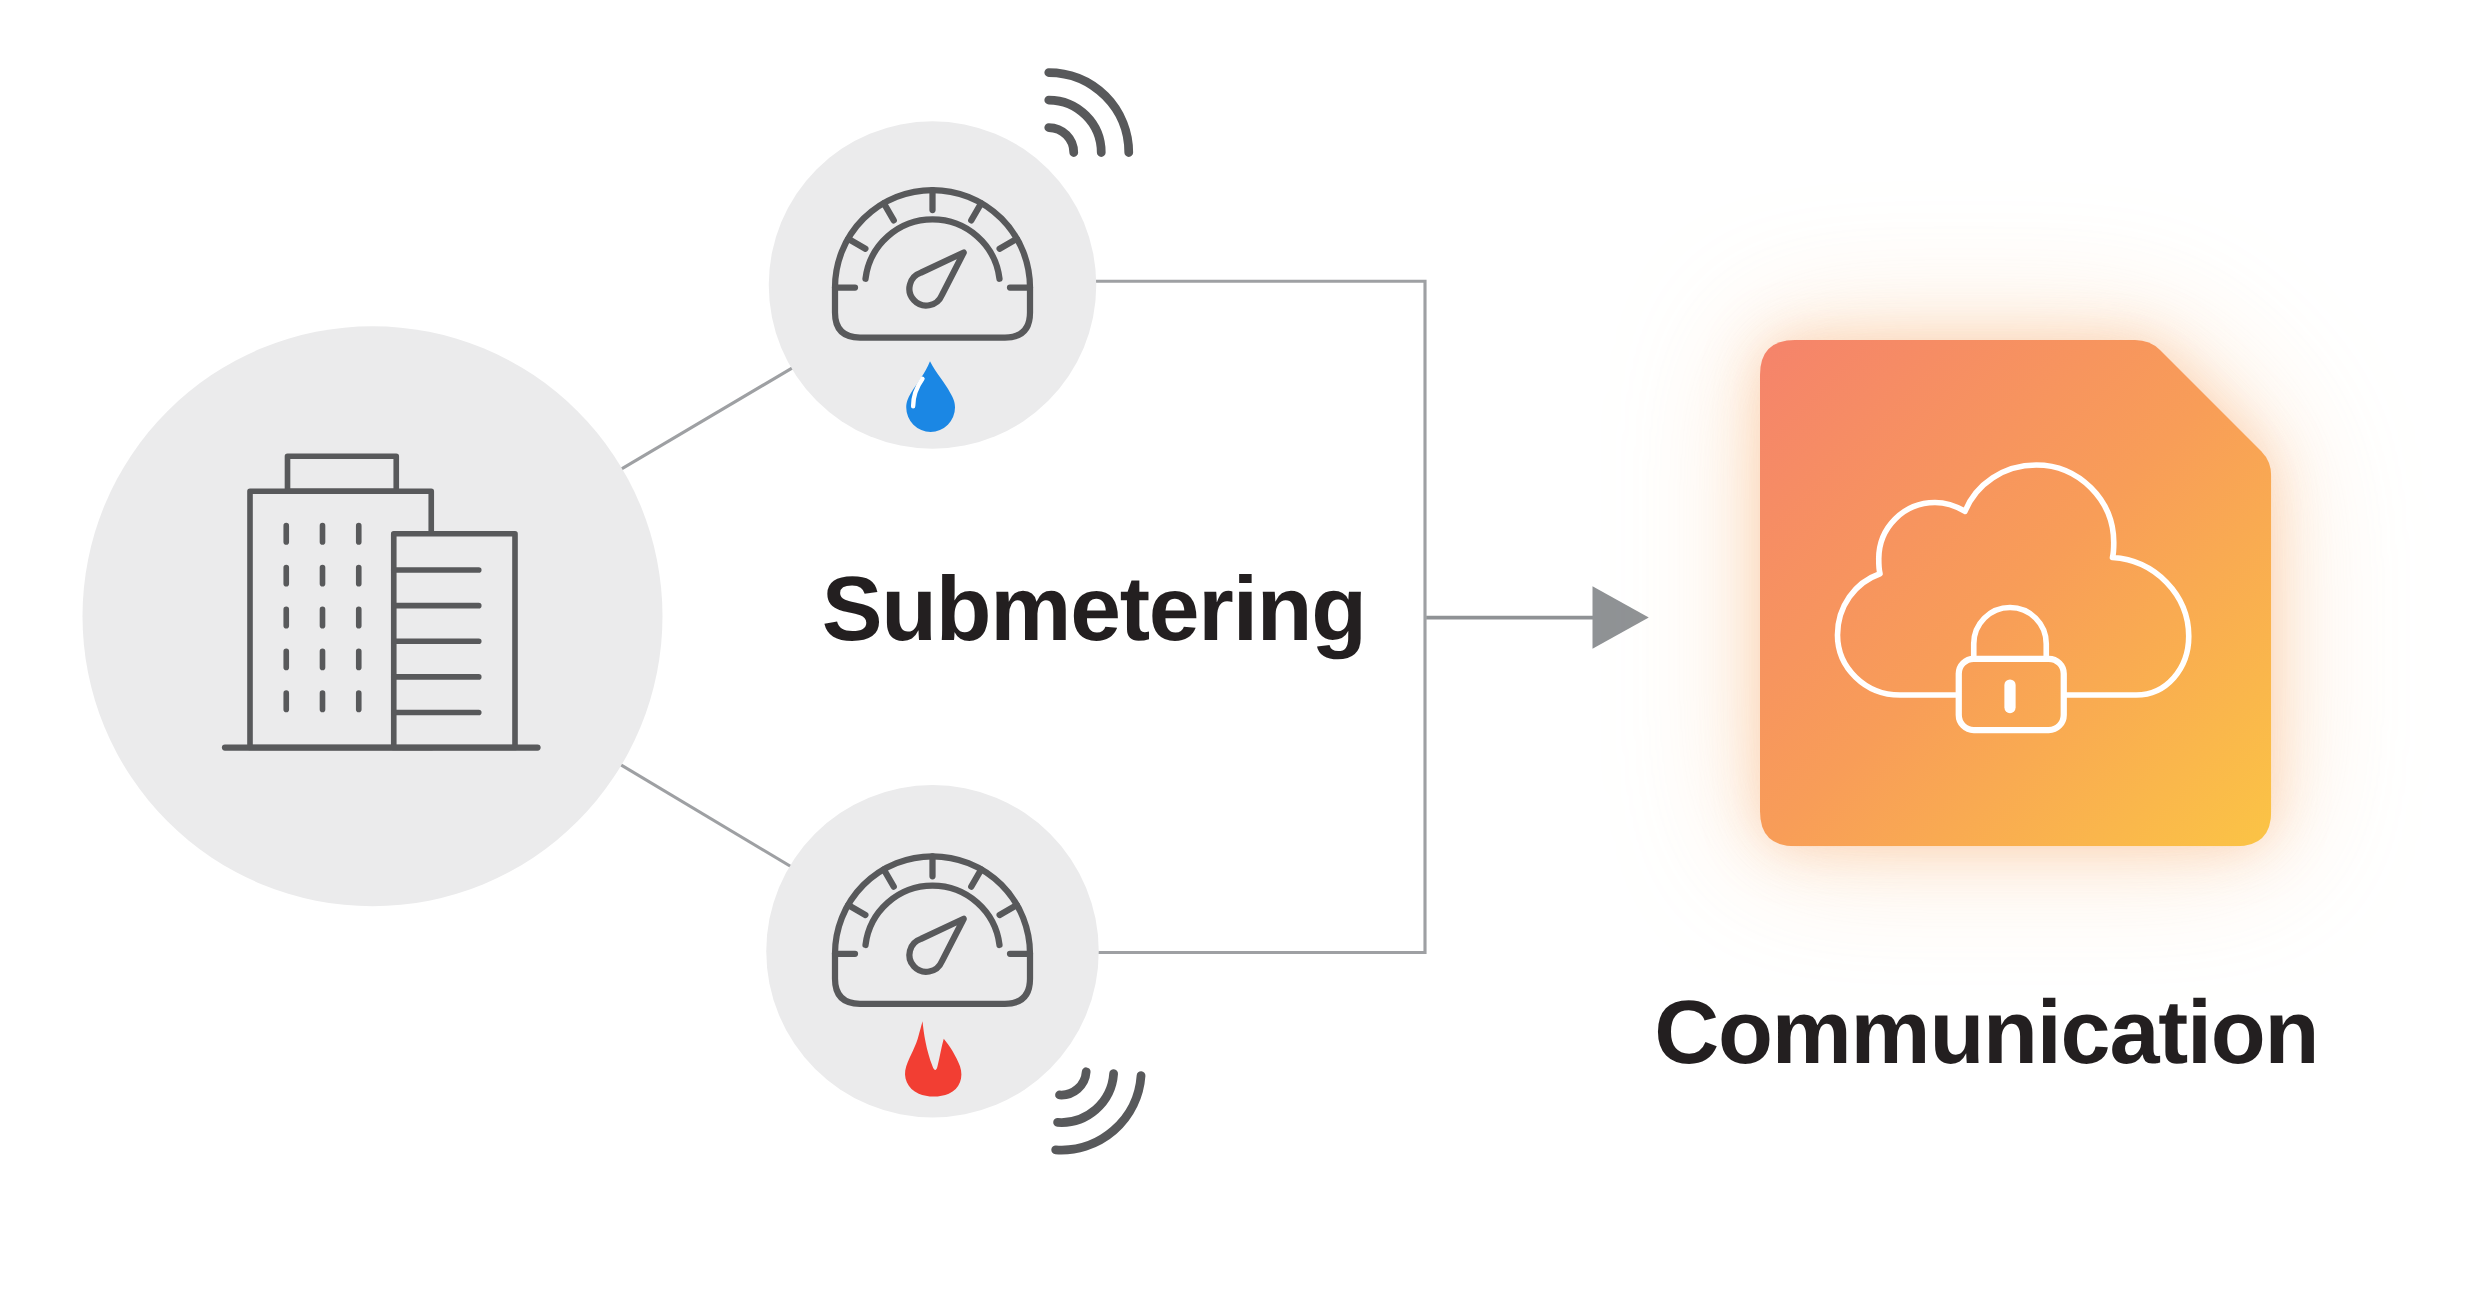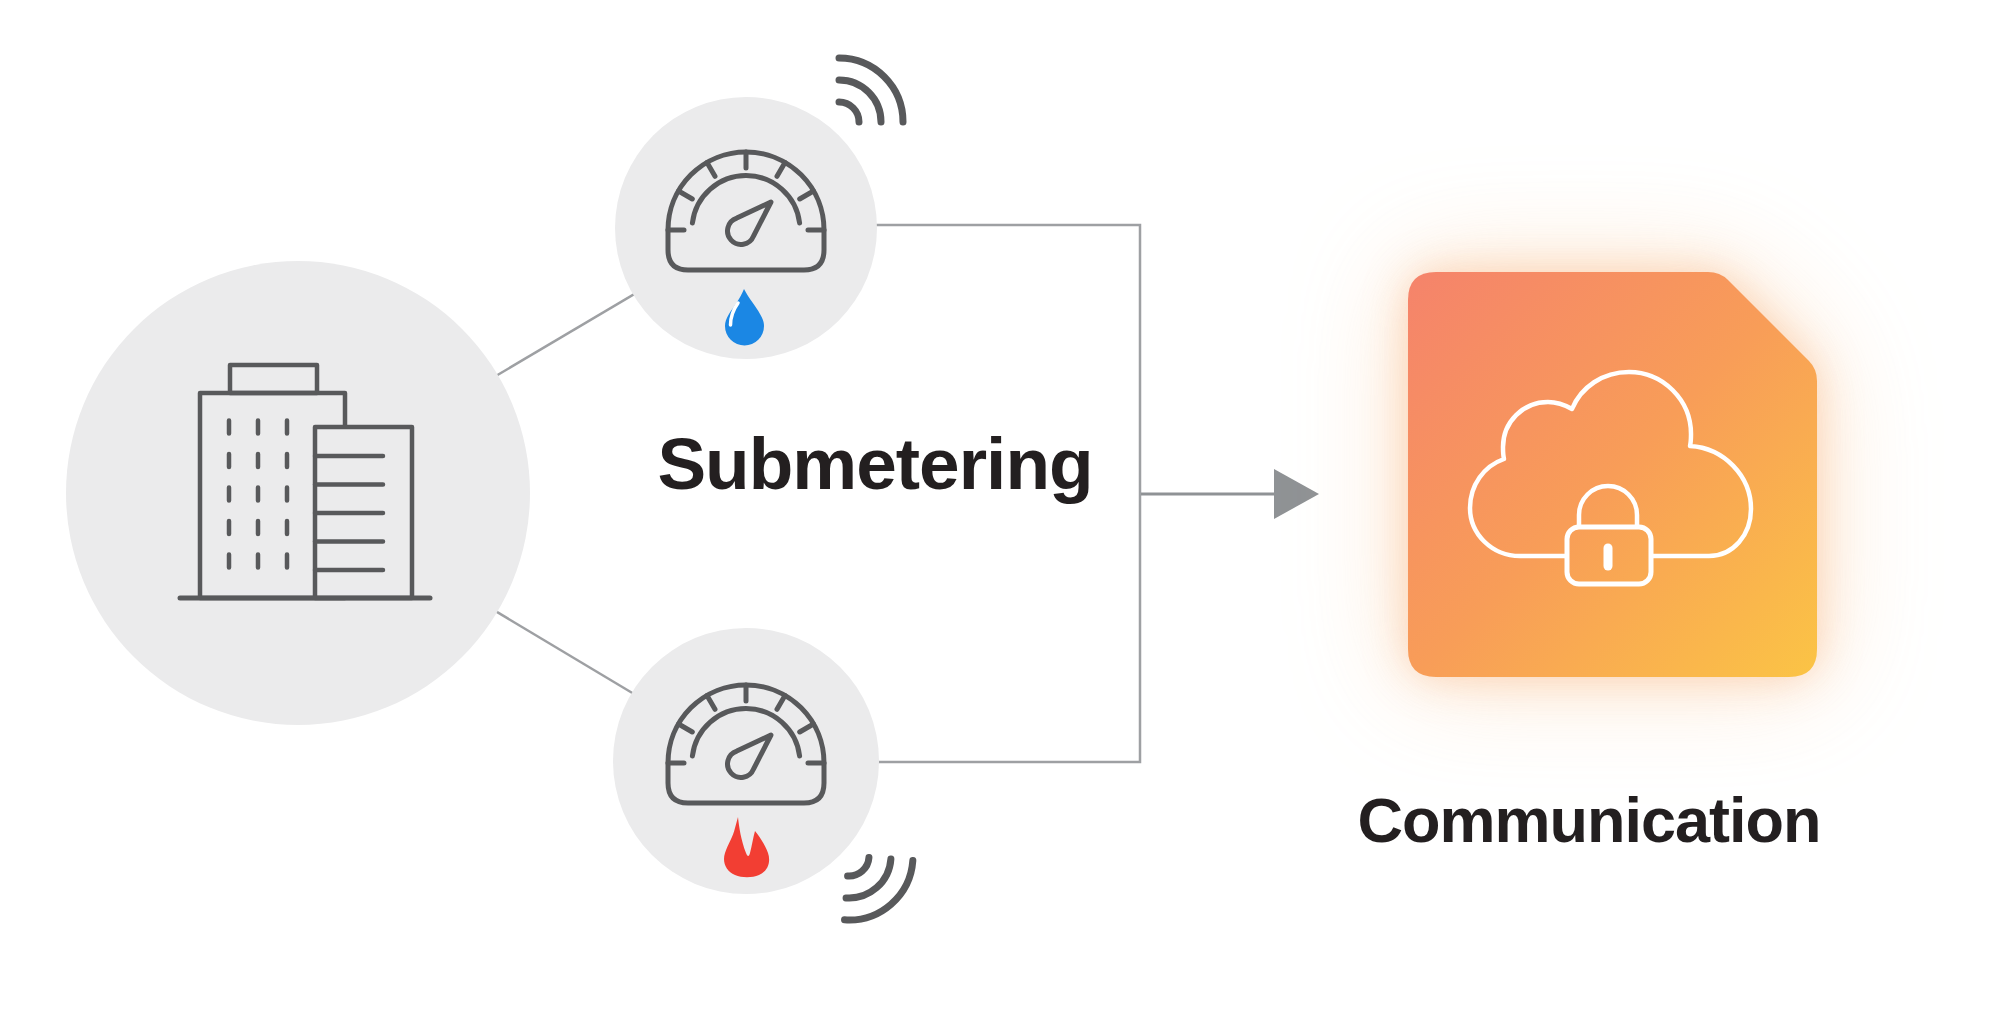--- a/index.html
+++ b/index.html
@@ -5,29 +5,29 @@
   html,body{margin:0;padding:0;background:#ffffff;}
   .canvas{
     position:relative;
     width:1992px;height:1032px;
     background:#ffffff;
     overflow:hidden;
     font-family:"Liberation Sans","DejaVu Sans",sans-serif;
   }
   .diagram-svg{position:absolute;left:0;top:0;}
   .submetering-label{
-    position:absolute;left:575px;top:422px;width:600px;
+    position:absolute;left:575px;top:446px;width:600px;
     text-align:center;
     font-size:73px;font-weight:bold;letter-spacing:-1px;
     color:#231F20;
   }
   .cloud-caption{
     position:absolute;left:1289px;top:779px;width:600px;
     text-align:center;
-    font-size:63px;font-weight:bold;letter-spacing:-1px;line-height:1.32;
+    font-size:72px;font-weight:bold;letter-spacing:-1px;line-height:1.32;
     color:#231F20;
   }
   .cloud-caption span{display:block;}
   .cloud-icon-svg{
     position:absolute;left:1408px;top:272px;
     filter:drop-shadow(0 0 22px rgba(246,158,96,.40)) drop-shadow(0 0 55px rgba(248,186,120,.35));
   }
 </style>
 </head>
 <body>

